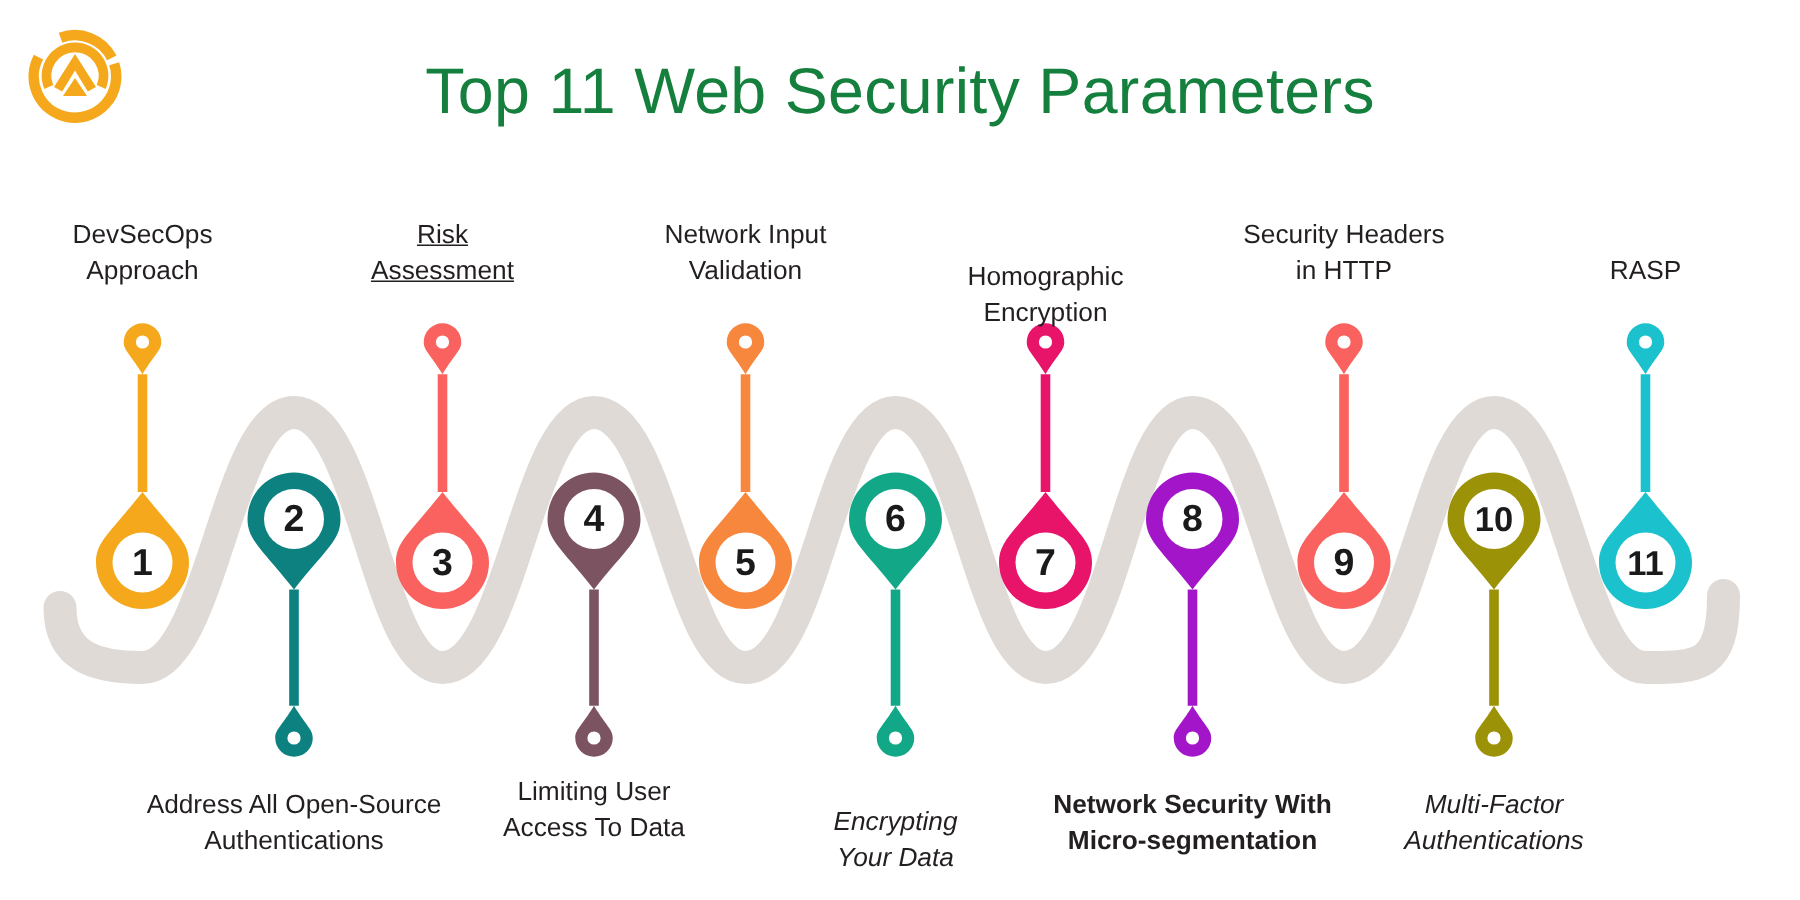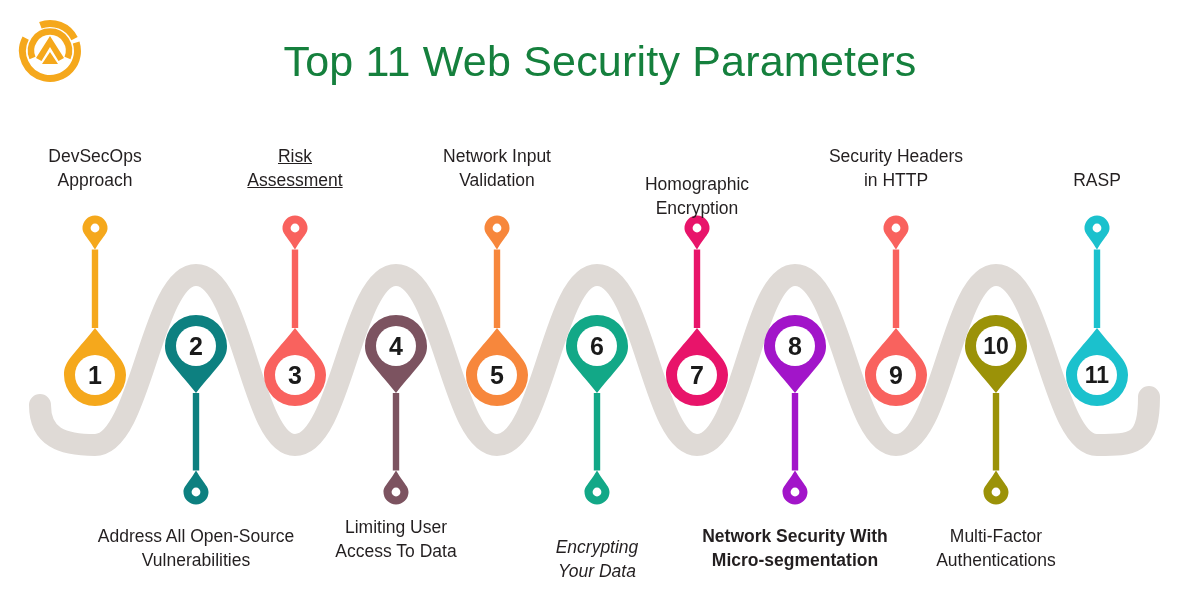--- a/index.html
+++ b/index.html
@@ -155,33 +155,33 @@
           <circle cx="1097" cy="228" r="4.4" fill="#ffffff"></circle>
           <text x="1097" y="375" text-anchor="middle" dominant-baseline="central" font-family="&quot;Liberation Sans&quot;, sans-serif" font-size="23" font-weight="700" fill="#1a1a1a">11</text>
         </g>
       </g>
   </svg>
 
   <div id="labels">
       <div class="label top" style="width: 260px; left: -35px; top: 144px;">DevSecOps
 Approach</div>
       <div class="label bottom" style="width: 260px; left: 66px; top: 524px;">Address All Open-Source
-Vulnerabilities</div>
+Authentications</div>
       <div class="label top" style="width: 260px; left: 165px; top: 144px; text-decoration: underline;">Risk
 Assessment</div>
       <div class="label bottom" style="width: 260px; left: 266px; top: 515px;">Limiting User
 Access To Data</div>
       <div class="label top" style="width: 260px; left: 367px; top: 144px;">Network Input
 Validation</div>
       <div class="label bottom" style="width: 260px; left: 467px; top: 535px; font-style: italic;">Encrypting
 Your Data</div>
       <div class="label top" style="width: 260px; left: 567px; top: 144px; margin-top: 28px;">Homographic
 Encryption</div>
       <div class="label bottom" style="width: 260px; left: 665px; top: 524px; font-weight: bold;">Network Security With
 Micro-segmentation</div>
       <div class="label top" style="width: 260px; left: 766px; top: 144px;">Security Headers
 in HTTP</div>
-      <div class="label bottom" style="width: 260px; left: 866px; top: 524px;">Multi-Factor
+      <div class="label bottom" style="width: 260px; left: 866px; top: 524px; font-style: italic;">Multi-Factor
 Authentications</div>
       <div class="label top" style="width: 260px; left: 967px; top: 168px;">RASP</div>
     </div>
 
 </div>
 
 </body></html>

